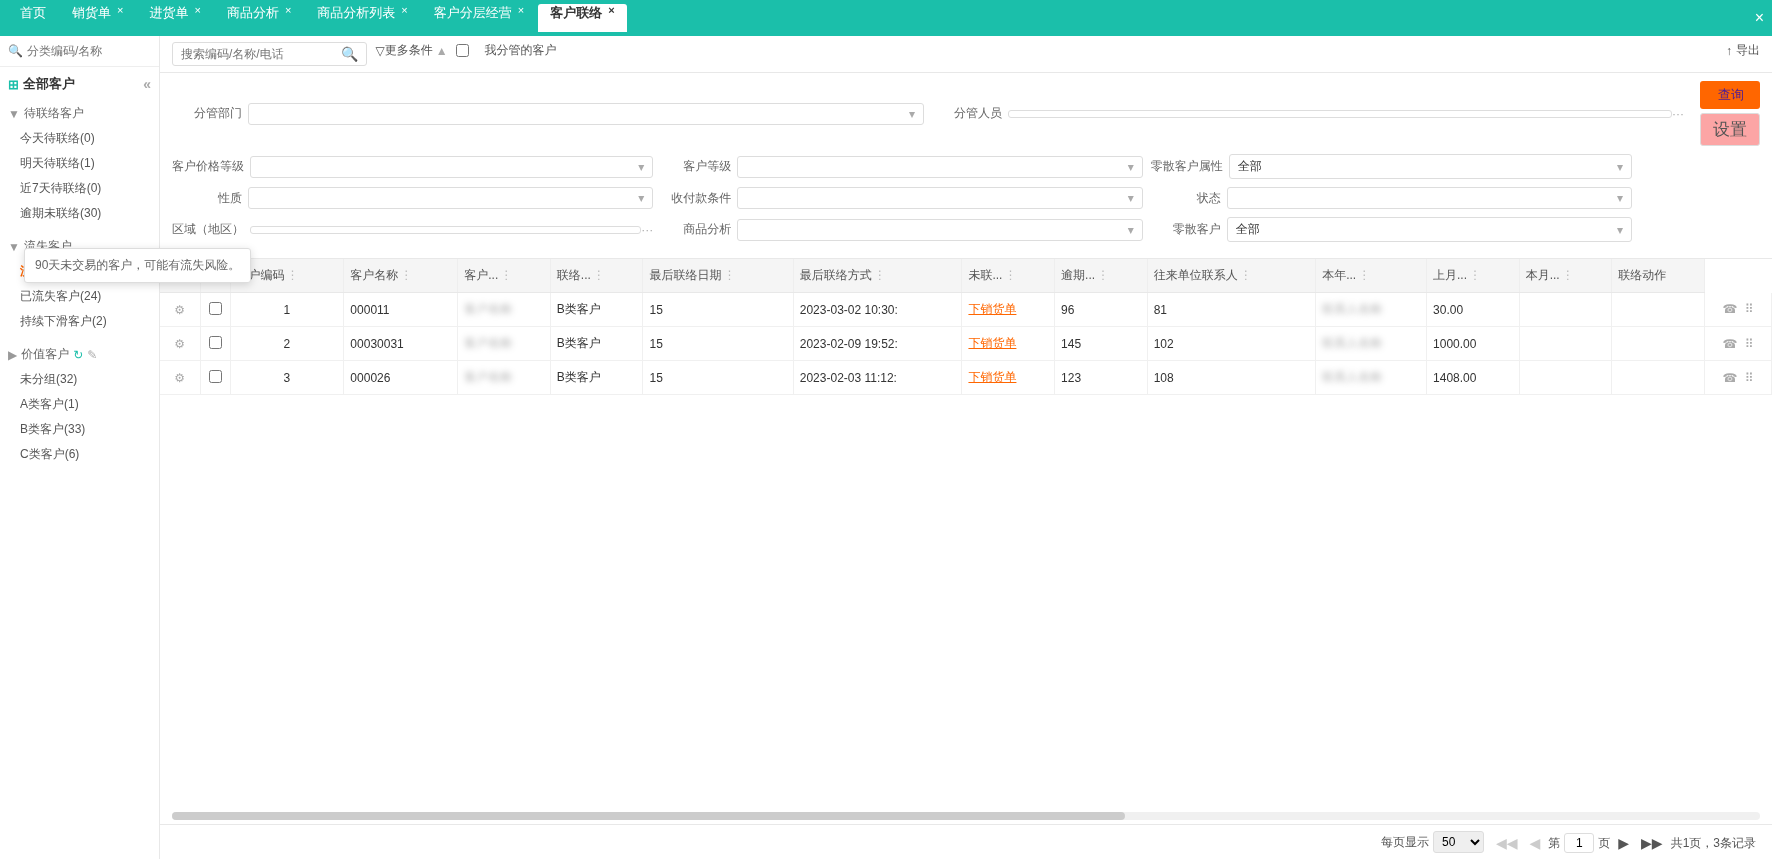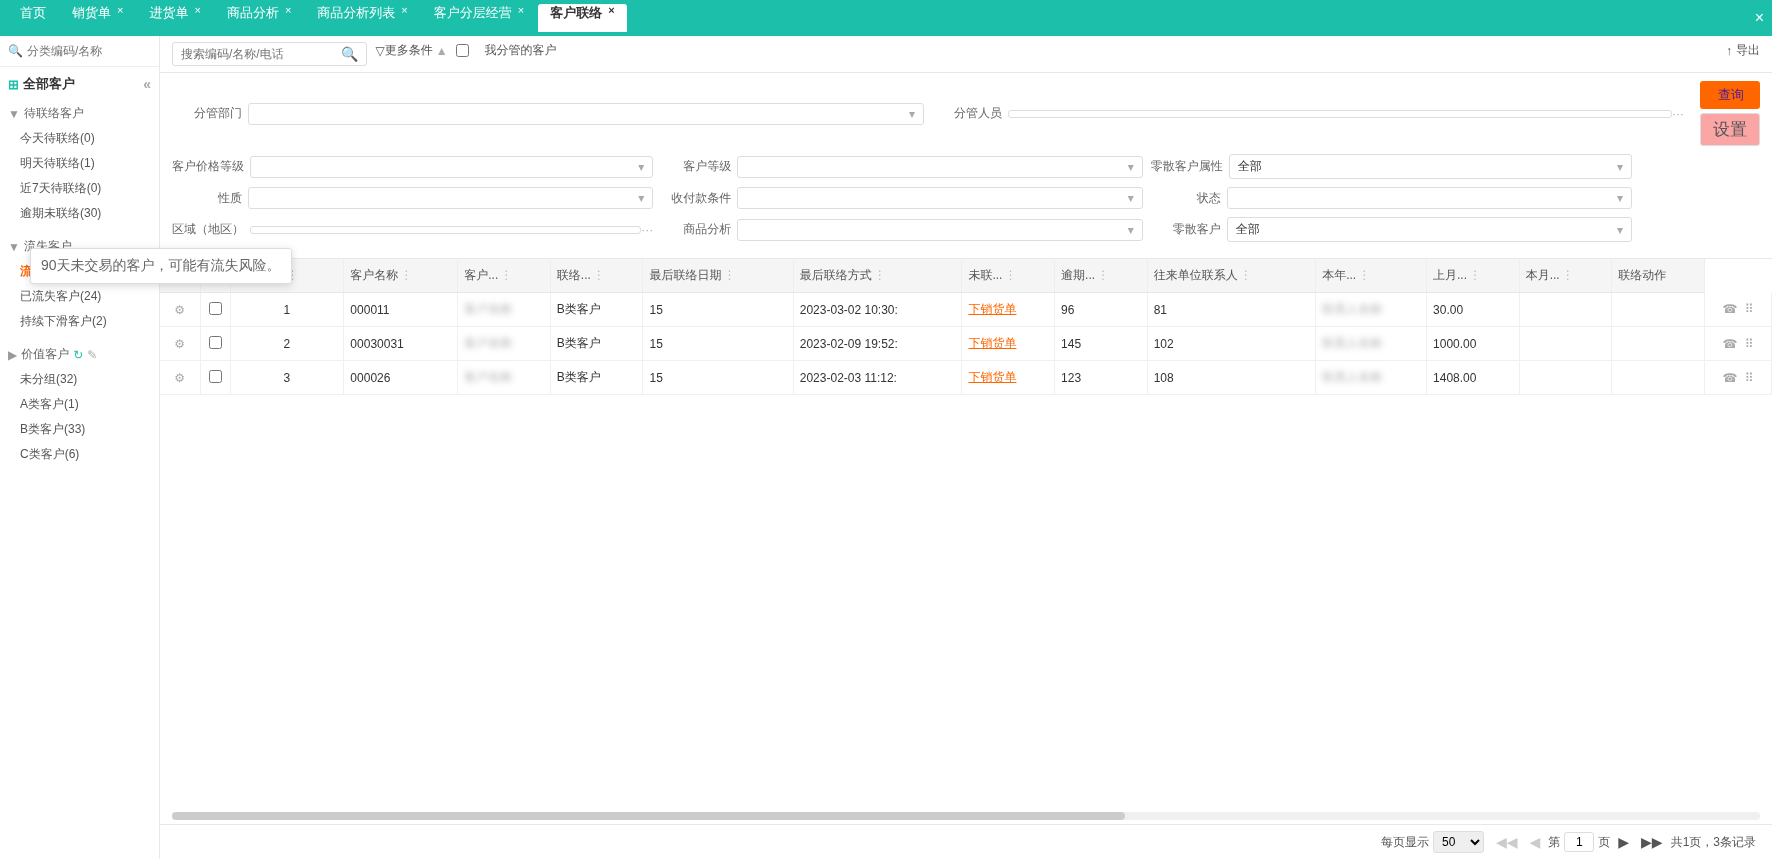--- a/index.html
+++ b/index.html
@@ -56,24 +56,24 @@
     }
     .sidebar-group-title .arrow { margin-right: 4px; color: #999; }
     .sidebar-item {
       padding: 4px 8px 4px 20px; color: #555; cursor: pointer; font-size: 12px;
     }
     .sidebar-item.active { color: #ff6600; font-weight: bold; }
     .sidebar-item.orange { color: #ff6600; }
 
     
     .tooltip-box {
-      position: absolute; top: 248px; left: 30px;
+      position: absolute; top: 248px; left: 24px;
       background: #fff; border: 1px solid #ddd;
       box-shadow: 0 2px 8px rgba(0,0,0,0.15);
-      padding: 8px 10px; font-size: 14px; color: #666;
+      padding: 8px 10px; font-size: 12px; color: #666;
       z-index: 100; border-radius: 3px; white-space: nowrap;
     }
 
     
     .content { flex: 1; display: flex; flex-direction: column; overflow: hidden; background: #f5f5f5; }
 
     
     .toolbar {
       display: flex; align-items: flex-start;
       background: #fff; padding: 6px 12px;
@@ -139,21 +139,21 @@
       border-right: 1px solid #eee;
     }
     thead th:first-child { width: 40px; }
     tbody tr { background: #fff; border-bottom: 1px solid #f0f0f0; }
     tbody td { padding: 8px 6px; border-right: 1px solid #f0f0f0; white-space: nowrap; }
     .link-text { color: #ff6600; cursor: pointer; text-decoration: underline; }
     .blurred { color: transparent; text-shadow: 0 0 6px rgba(0,0,0,0.35); user-select: none; }
 
     
     .footer {
-      display: flex; align-items: center; justify-content: flex-end;
+      display: flex; align-items: flex-end; justify-content: flex-end;
       background: #fff; padding: 6px 16px;
       border-top: 1px solid #e8e8e8; font-size: 12px; color: #555; gap: 8px;
     }
     .footer-per-page { display: flex; align-items: center; gap: 4px; }
     .footer-per-page select { border: 1px solid #ddd; border-radius: 3px; padding: 2px 4px; font-size: 12px; }
     .pagination { display: flex; align-items: center; gap: 4px; }
     .page-btn { cursor: pointer; color: #555; font-size: 14px; padding: 0 4px; }
     .page-btn.disabled { color: #ccc; cursor: default; }
     .page-input { width: 30px; border: 1px solid #ddd; border-radius: 3px; text-align: center; padding: 2px; font-size: 12px; }
 

